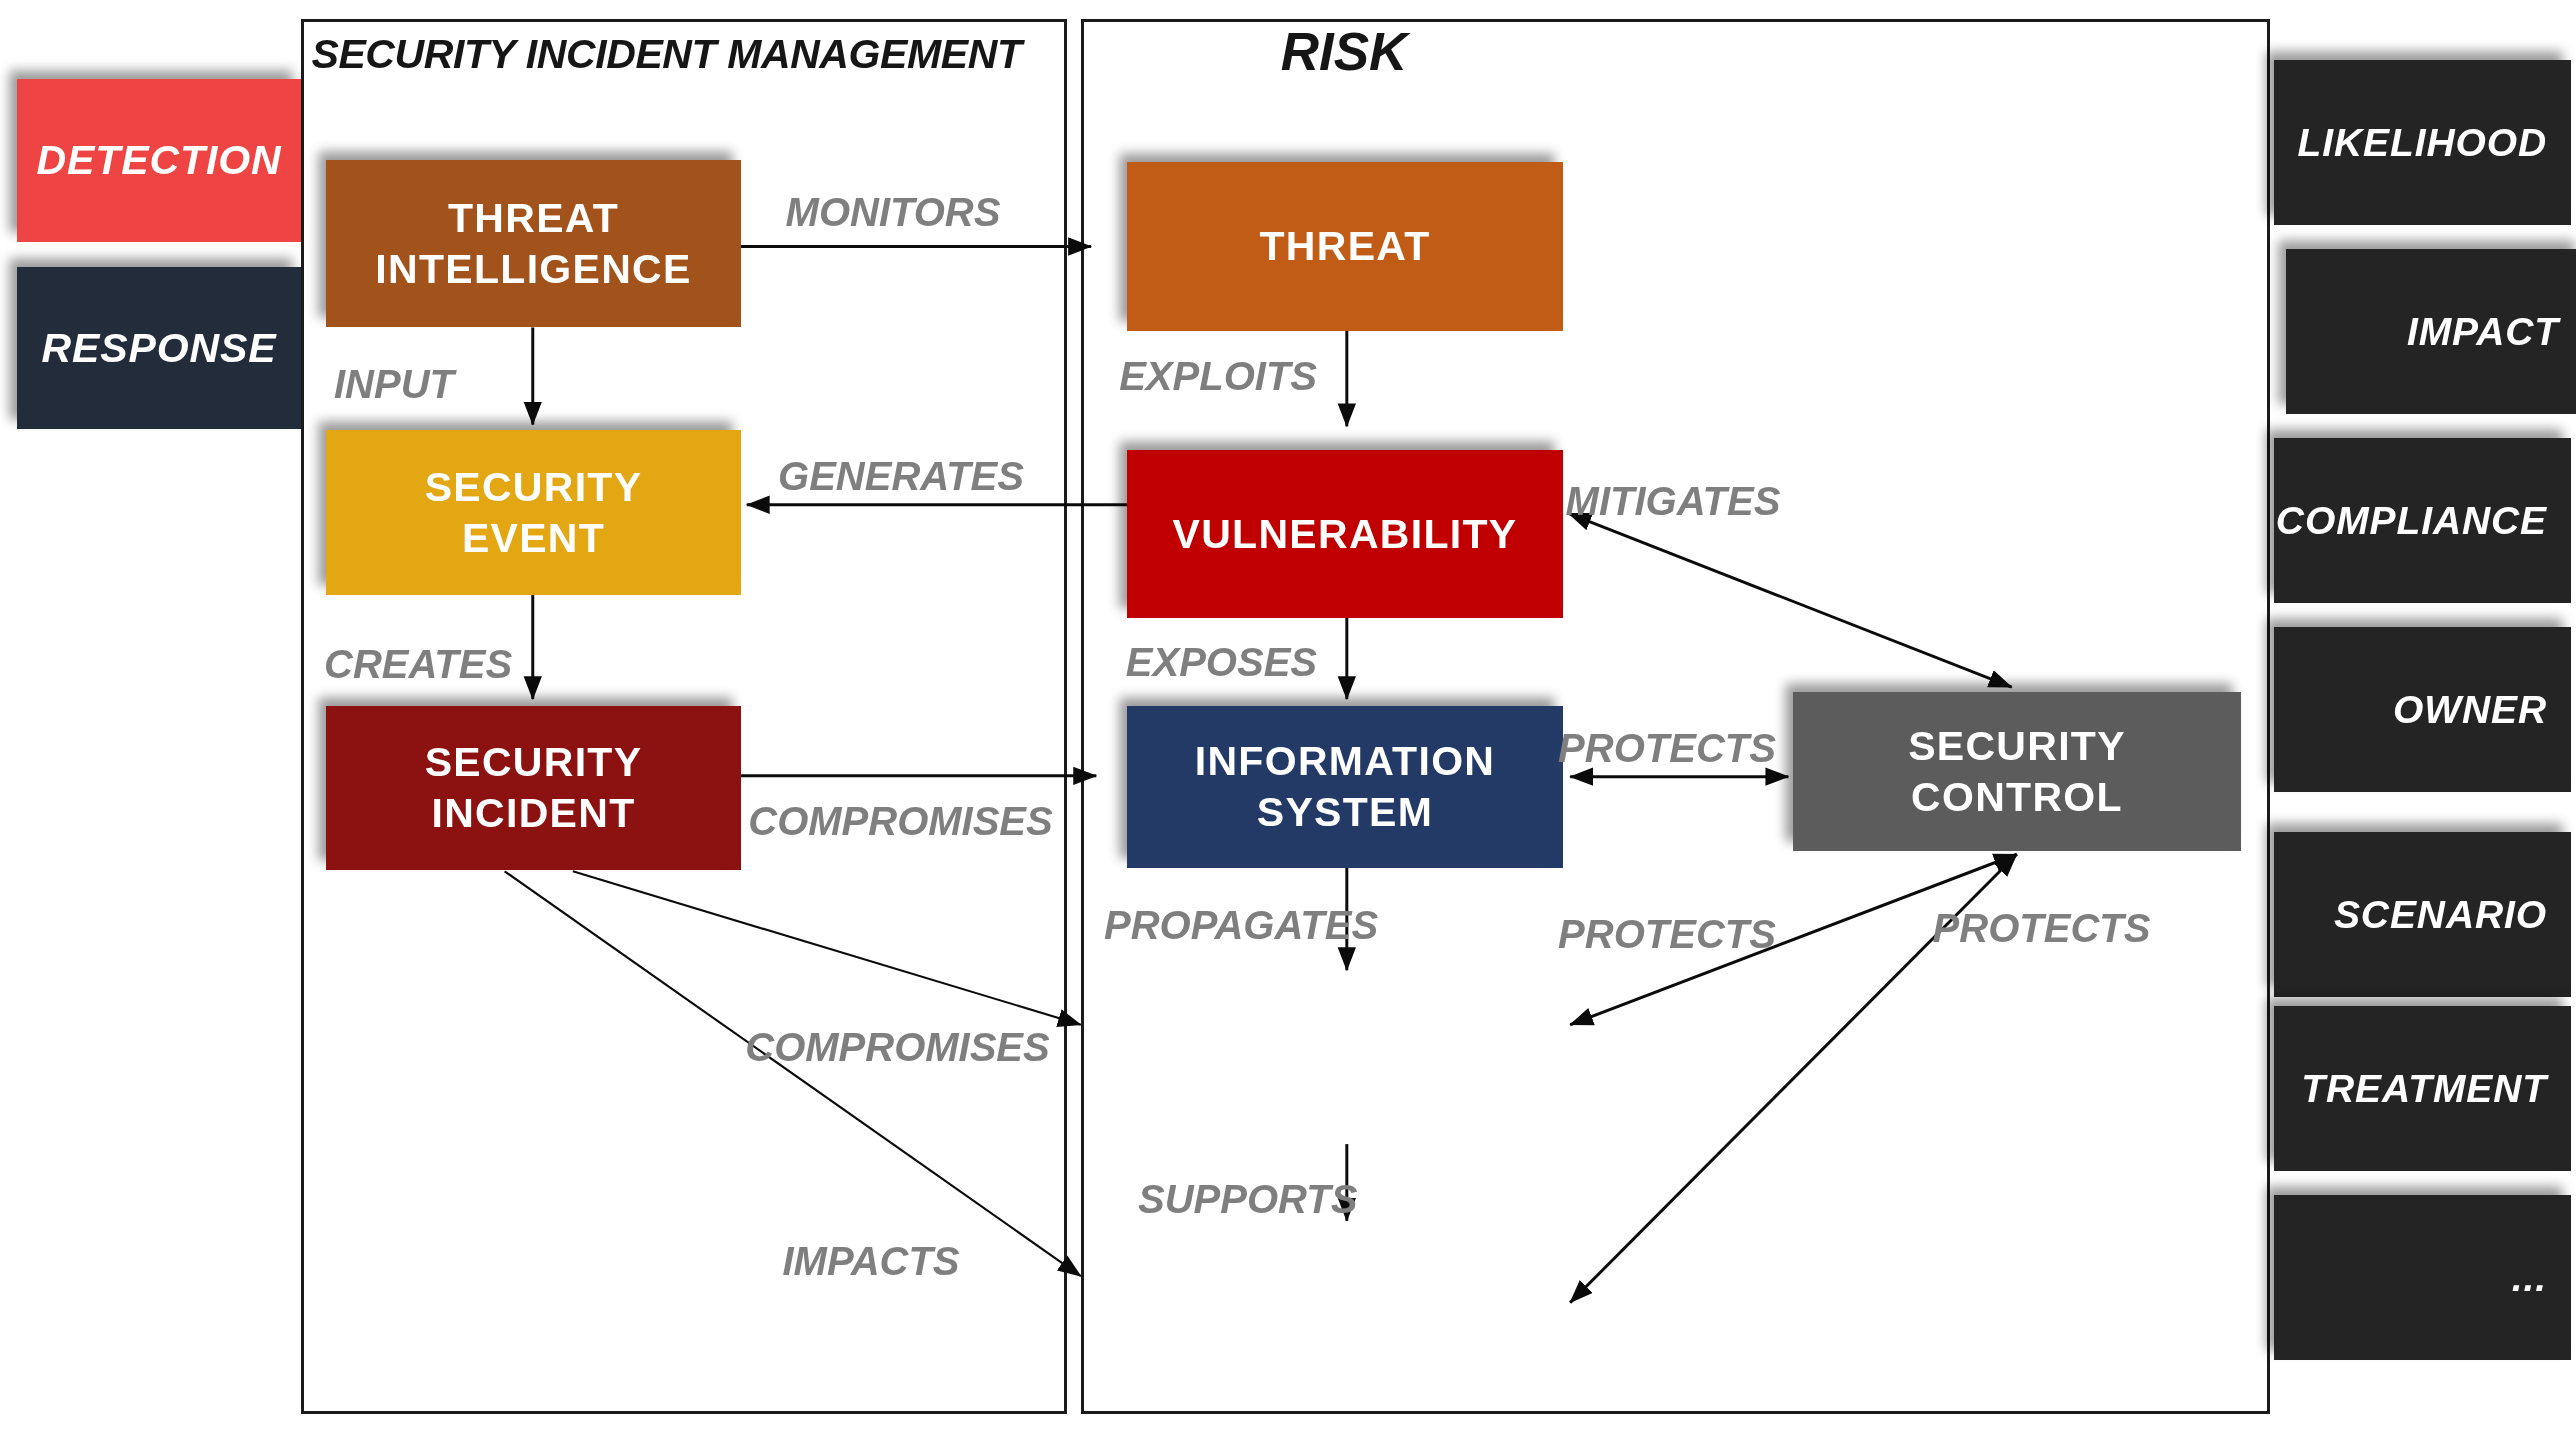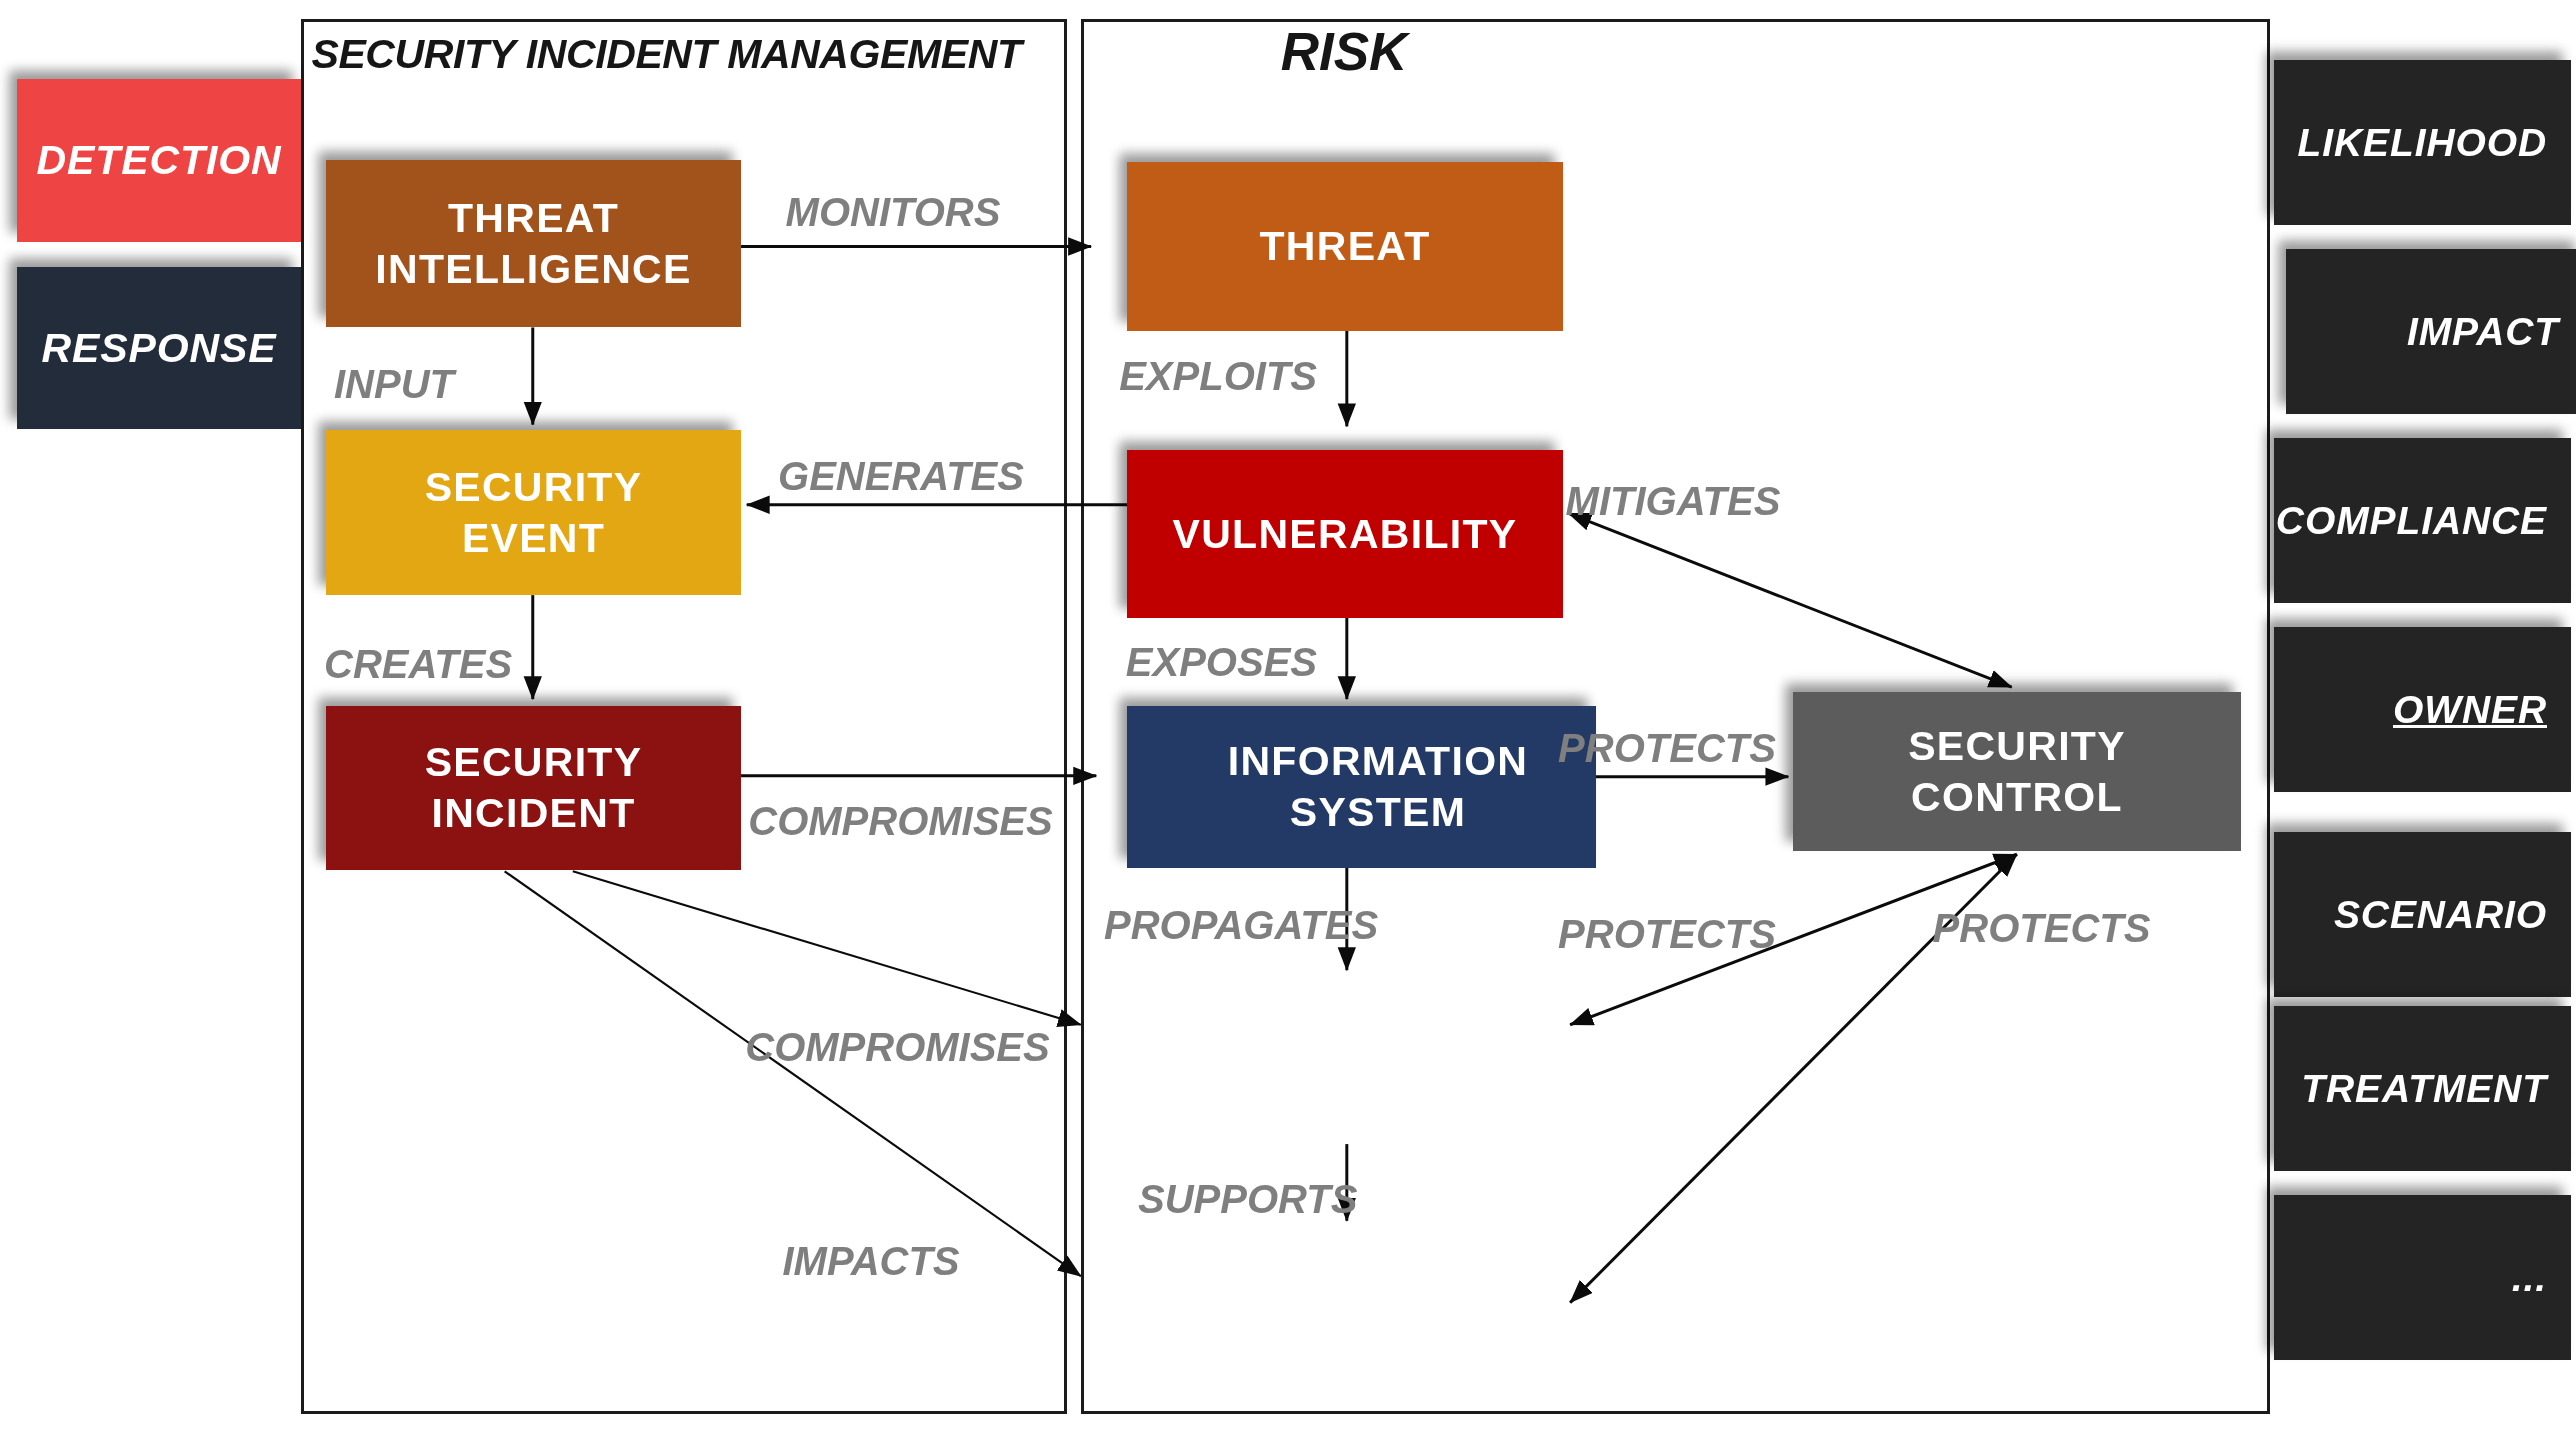--- a/index.html
+++ b/index.html
@@ -121,29 +121,29 @@
 
   <div class="node" id="node-threat-intelligence" style="background: rgb(162, 82, 27);">THREAT
 INTELLIGENCE</div>
   <div class="node" id="node-security-event" style="background: rgb(227, 167, 19);">SECURITY
 EVENT</div>
   <div class="node" id="node-security-incident" style="background: rgb(140, 17, 17);">SECURITY
 INCIDENT</div>
 
   <div class="node" id="node-threat" style="background: rgb(192, 92, 21);">THREAT</div>
   <div class="node" id="node-vulnerability" style="background: rgb(192, 0, 0);">VULNERABILITY</div>
-  <div class="node" id="node-information-system" style="background: rgb(35, 58, 102); padding-left: 33px;">INFORMATION
+  <div class="node" id="node-information-system" style="background: rgb(35, 58, 102);">INFORMATION
 SYSTEM</div>
   <div class="node" id="node-security-control" style="background: rgb(92, 92, 92);">SECURITY
 CONTROL</div>
 
   <div class="tab right" id="tab-likelihood" style="background: rgb(36, 36, 36);">LIKELIHOOD</div>
   <div class="tab right" id="tab-impact" style="background: rgb(36, 36, 36); margin-left: 12px;">IMPACT</div>
   <div class="tab right" id="tab-compliance" style="background: rgb(36, 36, 36);">COMPLIANCE</div>
-  <div class="tab right" id="tab-owner" style="background: rgb(36, 36, 36); text-decoration: underline;">OWNER</div>
+  <div class="tab right" id="tab-owner" style="background: rgb(36, 36, 36);">OWNER</div>
   <div class="tab right" id="tab-scenario" style="background: rgb(36, 36, 36);">SCENARIO</div>
   <div class="tab right" id="tab-treatment" style="background: rgb(36, 36, 36);">TREATMENT</div>
   <div class="tab right" id="tab-more" style="background: rgb(36, 36, 36);">...</div>
 
   <div class="rel c" id="label-monitors">MONITORS</div>
   <div class="rel l" id="label-input">INPUT</div>
   <div class="rel c" id="label-generates">GENERATES</div>
   <div class="rel l" id="label-creates">CREATES</div>
   <div class="rel c" id="label-compromises-1">COMPROMISES</div>
   <div class="rel c" id="label-compromises-2">COMPROMISES</div>

